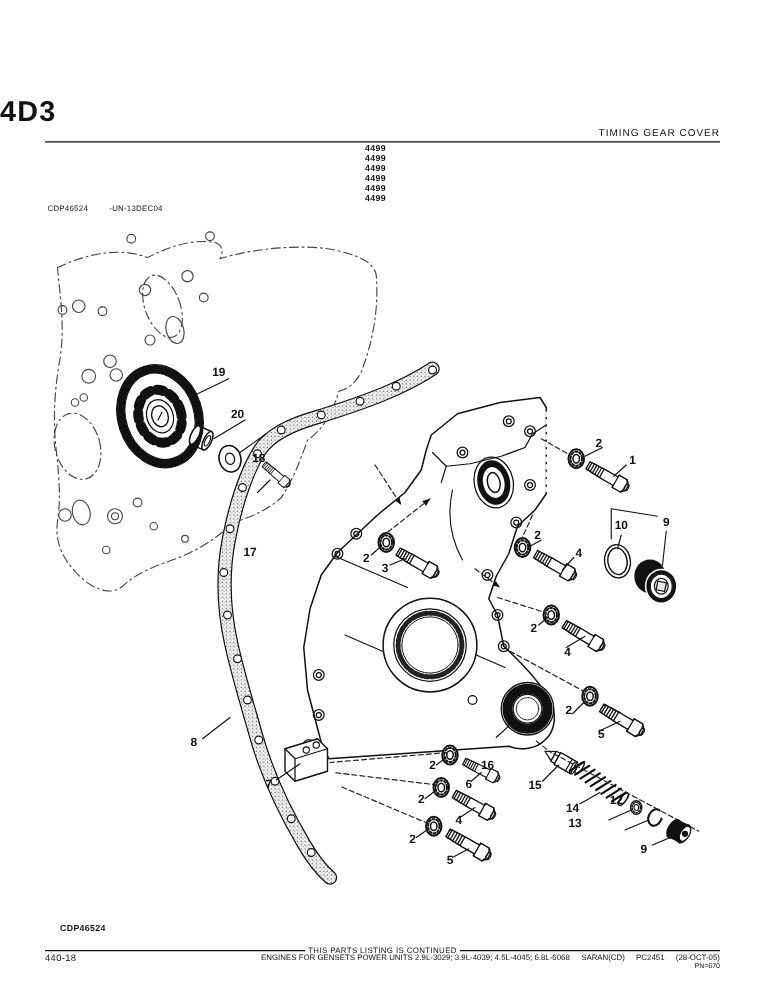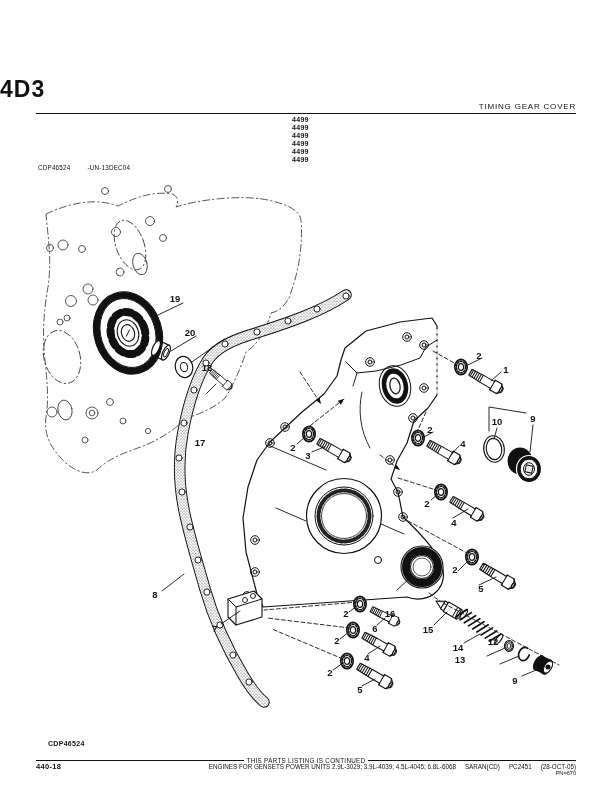--- a/index.html
+++ b/index.html
@@ -11,21 +11,21 @@
   #header-rule{top:113px;left:36px;right:36px;border-top:1.7px solid #111;}
   #figure-number-column{top:116px;left:292px;font-size:7px;font-weight:bold;line-height:8px;letter-spacing:0.3px;}
   #image-credit{top:164px;left:38px;font-size:6.3px;display:flex;gap:17px;letter-spacing:0.2px;}
   #diagram-svg{top:0;left:0;}
   .callout{position:absolute;transform:translate(-50%,-50%);font-size:9.5px;font-weight:bold;
            font-family:"Liberation Sans",sans-serif;color:#111;text-align:center;}
   #footer-image-code{top:740px;left:48px;font-size:7px;font-weight:bold;letter-spacing:0.3px;}
   #continued-row{top:757px;left:36px;right:36px;display:flex;align-items:center;}
   #continued-row .rule-seg{flex:1;border-top:1px solid #111;}
   #continued-note{font-size:6.3px;letter-spacing:0.3px;white-space:nowrap;padding:0 3px;}
-  #page-number{top:762px;left:36px;font-size:7.5px;font-weight:bold;letter-spacing:0.3px;}
+  #page-number{top:762px;left:36px;font-size:7.5px;font-weight:normal;letter-spacing:0.3px;}
   #listing-row{top:763px;right:36px;display:flex;gap:9px;font-size:6.3px;white-space:nowrap;}
   #footer-pn{top:770px;right:36px;font-size:5.6px;}
 </style>
 </head>
 <body>
 
 <div class="abs" id="section-code">4D3</div>
 <div class="abs" id="section-title">TIMING GEAR COVER</div>
 <div class="abs" id="header-rule"></div>
 <div class="abs" id="figure-number-column">

